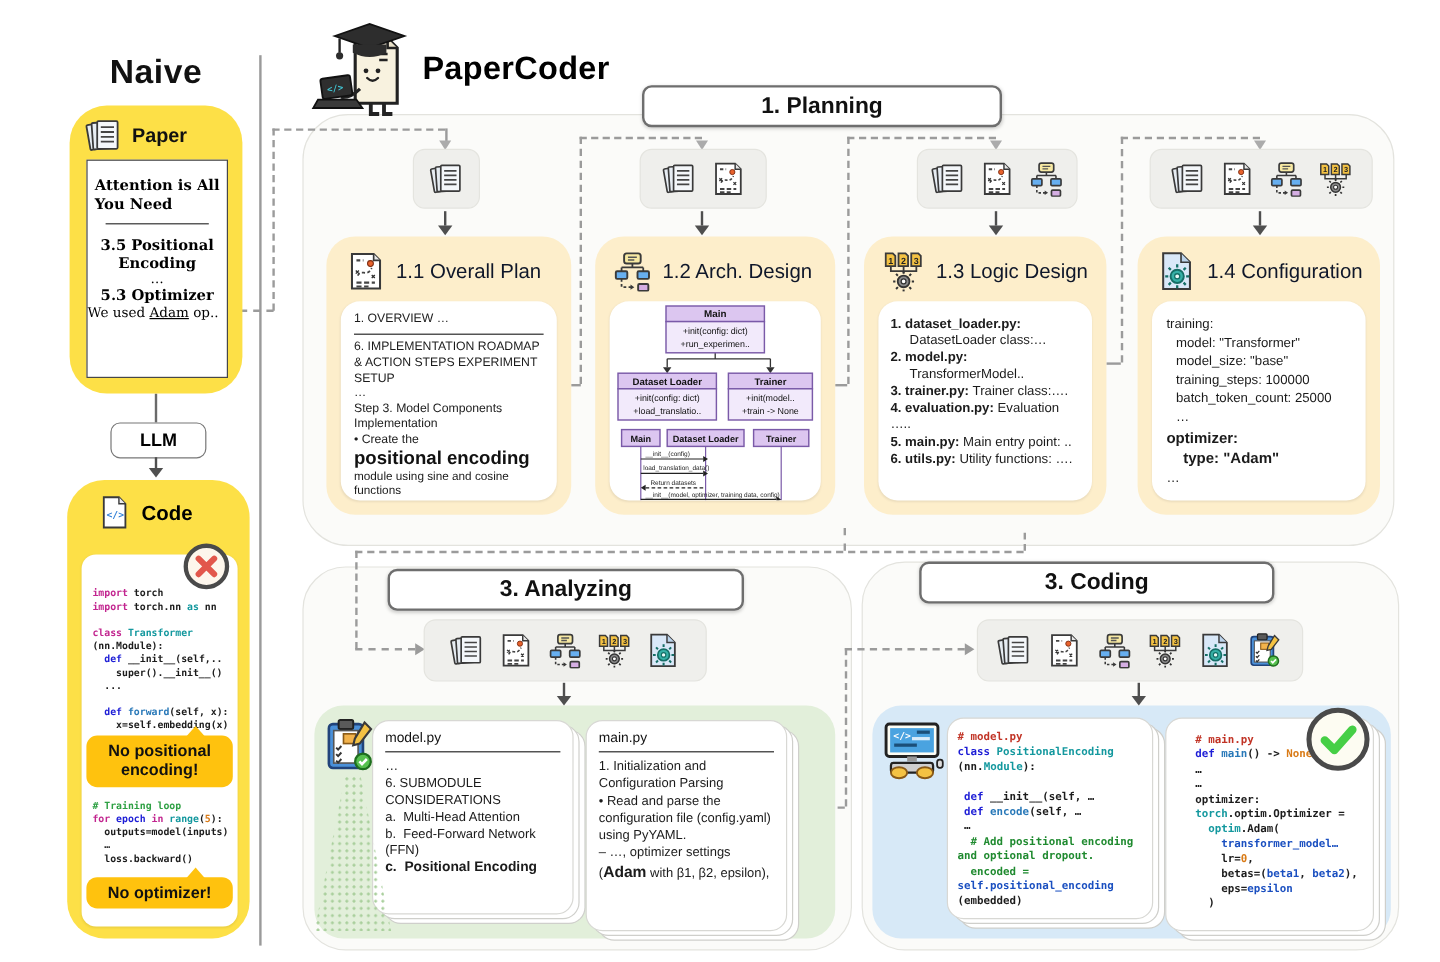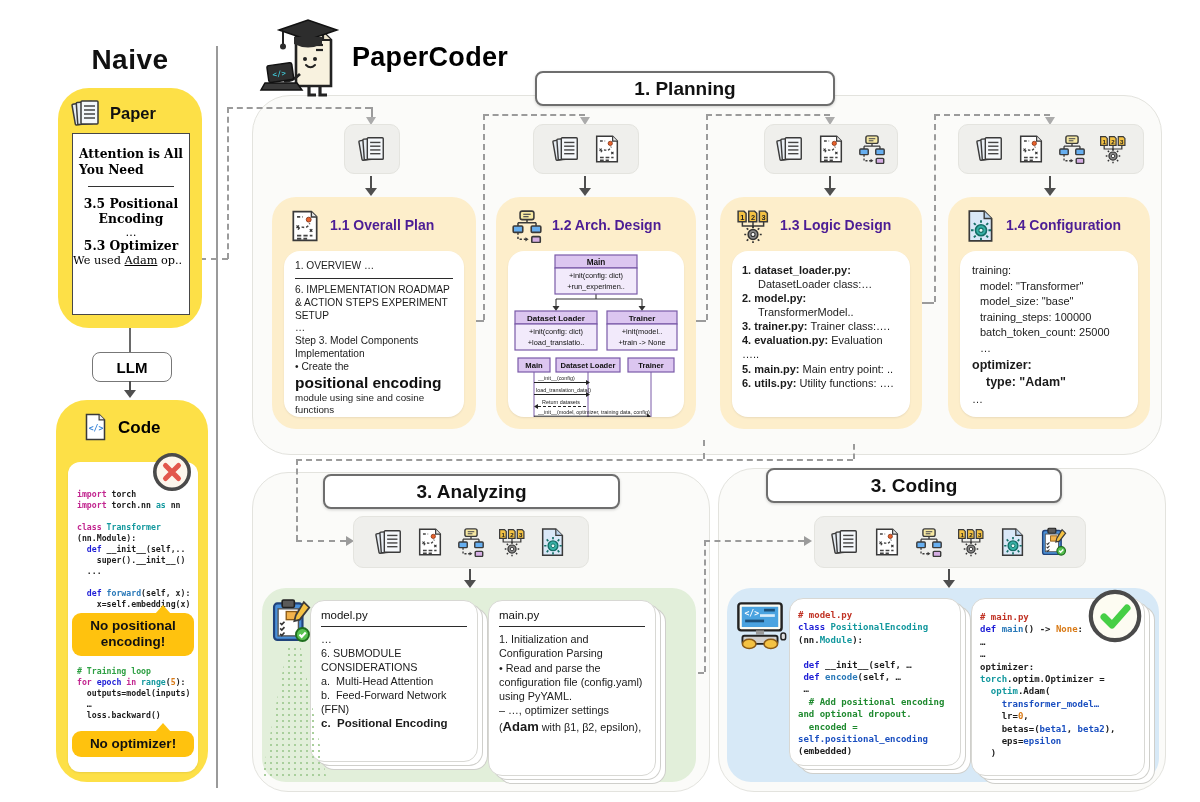--- a/index.html
+++ b/index.html
@@ -13,21 +13,21 @@
     box-shadow:0 1px 3px rgba(0,0,0,.18);}
   .ibox{position:absolute;background:#efefec;border:1px solid #e4e4df;border-radius:10px;z-index:3;
     display:flex;align-items:center;justify-content:center;gap:11px;}
   .card{position:absolute;border-radius:24px;z-index:3;}
   .inner{position:absolute;background:#fff;border-radius:16px;box-shadow:0 1px 2px rgba(0,0,0,.08);overflow:hidden;}
   .stack{background:#fff;border:1px solid #d8d8d4;border-radius:14px;
     box-shadow:5px 4px 0 -1px #fff,5px 4px 0 0 #cfcfcb,10px 8px 0 -1px #fff,10px 8px 0 0 #cfcfcb;}
   .graybox{position:absolute;background:#fde047;border-radius:31px;z-index:3;}
   
   .bigtitle{font-size:28px;font-weight:bold;color:#111;letter-spacing:.5px;}
-  .cardtitle{font-weight:bold;font-size:14px;color:#4c1d95;}
+  .cardtitle{font-weight:normal;font-size:17px;color:#0f172a;}
   .boxlabel{font-weight:bold;font-size:16.5px;color:#111;}
   .serif{font-family:"DejaVu Serif",serif;}
   .small{font-size:10.2px;line-height:1.26;color:#1b1b1b;}
   .hr{border-top:1.4px solid #2b2b2b;margin:5px 0;}
   
   .code{font-family:"DejaVu Sans Mono",monospace;font-weight:bold;white-space:pre;}
   .code div{white-space:pre;}
   .tk-kw{color:#c2258f}.tk-df{color:#1d1dd6}.tk-ty{color:#13989e}.tk-fn{color:#2878b8}
   .tk-cm{color:#2ea043}.tk-gr{color:#1f8a2f}.tk-rd{color:#c13325}.tk-nu{color:#d97a16}
   .tk-bl{color:#1a4fc0}.tk-pl{color:#1c1c1c}
@@ -687,21 +687,21 @@
           <ellipse cx="12" cy="32" rx="5" ry="3.4" fill="#f4c243" stroke="#8a5a17" stroke-width="1.2"></ellipse>
           <ellipse cx="28" cy="32" rx="5" ry="3.4" fill="#f4c243" stroke="#8a5a17" stroke-width="1.2"></ellipse>
           <rect x="35.5" y="24" width="3.5" height="5" rx="1.6" fill="#ddd" stroke="#222" stroke-width="1.1"></rect>
         </svg>
       </span>
 
     <div class="stack" style="position:absolute;left:62px;top:10px;width:172px;height:168px;padding:10px 8px;box-sizing:border-box;">
       <div class="code" style="font-size:9px;line-height:12.4px;"><div><span class="tk-rd"># model.py</span></div><div><span class="tk-df">class </span><span class="tk-ty">PositionalEncoding</span></div><div><span class="tk-pl">(nn.</span><span class="tk-ty">Module</span><span class="tk-pl">):</span></div><div>&nbsp;</div><div><span class="tk-df"> def </span><span class="tk-pl">__init__(self, …</span></div><div><span class="tk-df"> def </span><span class="tk-fn">encode</span><span class="tk-pl">(self, …</span></div><div><span class="tk-pl"> …</span></div><div><span class="tk-gr">  # Add positional encoding</span></div><div><span class="tk-gr">and optional dropout.</span></div><div><span class="tk-gr">  encoded =</span></div><div><span class="tk-bl">self.positional_encoding</span></div><div><span class="tk-pl">(embedded)</span></div></div>
     </div>
 
-    <div class="stack" style="position:absolute;left:244px;top:10px;width:174px;height:178px;padding:12px 8px;box-sizing:border-box;">
+    <div class="stack" style="position:absolute;left:244px;top:10px;width:174px;height:178px;padding:12px 24px;box-sizing:border-box;">
       <div class="code" style="font-size:9px;line-height:12.4px;"><div><span class="tk-rd"># main.py</span></div><div><span class="tk-df">def </span><span class="tk-fn">main</span><span class="tk-pl">() -&gt; </span><span class="tk-nu">None</span><span class="tk-pl">:</span></div><div><span class="tk-pl">…</span></div><div><span class="tk-pl">…</span></div><div><span class="tk-pl">optimizer:</span></div><div><span class="tk-ty">torch</span><span class="tk-pl">.optim.Optimizer =</span></div><div><span class="tk-ty">  optim</span><span class="tk-pl">.Adam(</span></div><div><span class="tk-bl">    transformer_model…</span></div><div><span class="tk-pl">    lr=</span><span class="tk-nu">0</span><span class="tk-pl">,</span></div><div><span class="tk-pl">    betas=(</span><span class="tk-bl">beta1</span><span class="tk-pl">, </span><span class="tk-bl">beta2</span><span class="tk-pl">),</span></div><div><span class="tk-pl">    eps=</span><span class="tk-bl">epsilon</span></div><div><span class="tk-pl">  )</span></div></div>
     </div>
     <span class="ic" style="position:absolute;left:360px;top:0px;width:56px;height:56px;z-index:7;">
         <svg viewBox="0 0 56 56">
           <circle cx="28" cy="28" r="24.2" fill="#fdfcf2" stroke="#4a4a4a" stroke-width="4.2"></circle>
           <path d="M17 29l8 8 15-17" stroke="#46cf46" stroke-width="7" stroke-linecap="round" stroke-linejoin="round" fill="none"></path>
         </svg>
       </span>
   </div>
 

